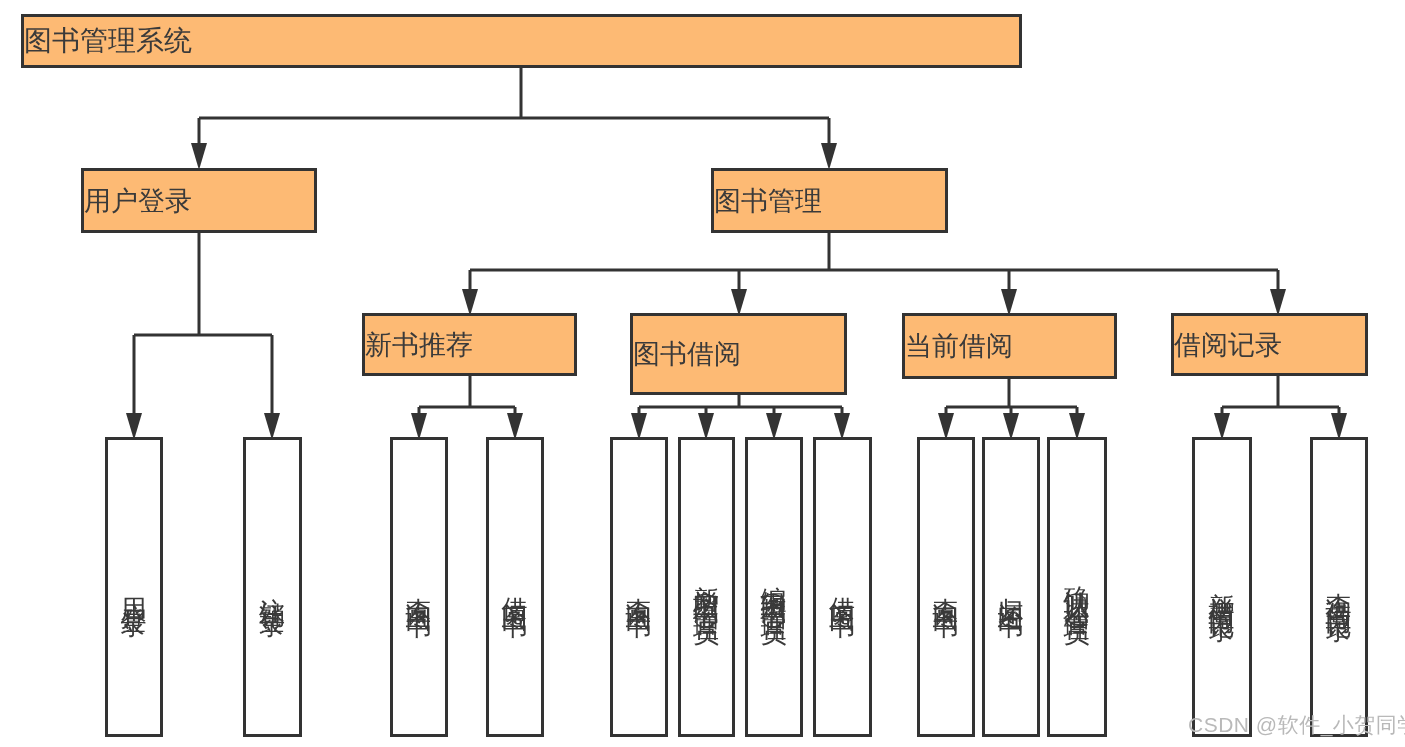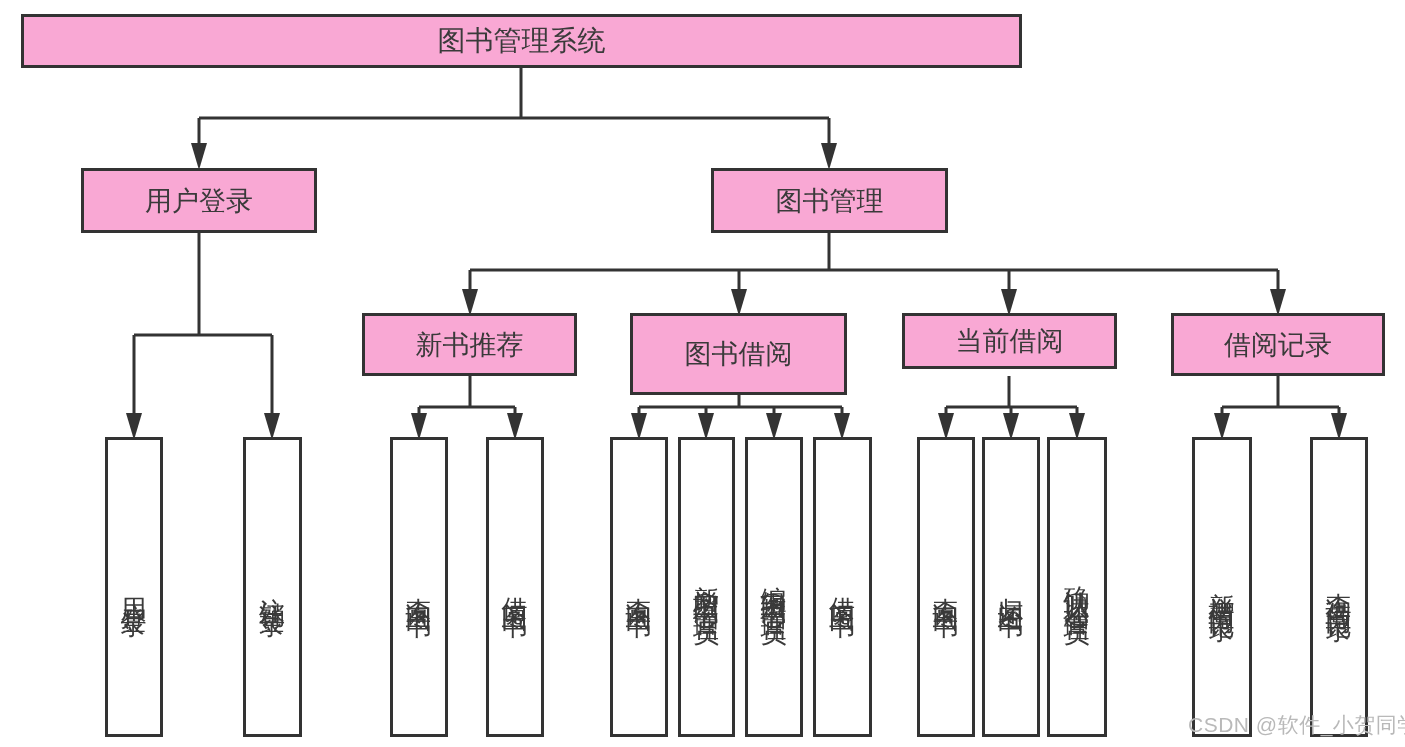--- a/index.html
+++ b/index.html
@@ -19,24 +19,23 @@
     position: absolute;
     left: 0;
     top: 0;
     width: 1405px;
     height: 747px;
   }
   .hbox {
     position: absolute;
     box-sizing: border-box;
     border: 3px solid #333333;
-    background: #f9a8d4;
+    background: #fdba74;
     display: flex;
     align-items: center;
-    justify-content: center;
     color: #3a3a3a;
     font-size: 27px;
     white-space: nowrap;
   }
   .hbox.root { font-size: 28px; }
   .vbox {
     position: absolute;
     box-sizing: border-box;
     top: 437px;
     height: 300px;
@@ -114,24 +113,24 @@
   <div class="hbox" style="left:711px; top:168px; width:237px; height:65px;">
     <span>图书管理</span>
   </div>
 
   <div class="hbox" style="left:362px; top:313px; width:215px; height:63px;">
     <span>新书推荐</span>
   </div>
   <div class="hbox" style="left:630px; top:313px; width:217px; height:82px;">
     <span>图书借阅</span>
   </div>
-  <div class="hbox" style="left:902px; top:313px; width:215px; height:56px;">
+  <div class="hbox" style="left:902px; top:313px; width:215px; height:66px;">
     <span>当前借阅</span>
   </div>
-  <div class="hbox" style="left:1171px; top:313px; width:214px; height:63px;">
+  <div class="hbox" style="left:1171px; top:313px; width:197px; height:63px;">
     <span>借阅记录</span>
   </div>
 
   <div class="vbox" style="left:105px; width:58px;">
     <span>用户登录</span>
   </div>
   <div class="vbox" style="left:243px; width:59px;">
     <span>注销登录</span>
   </div>
 

